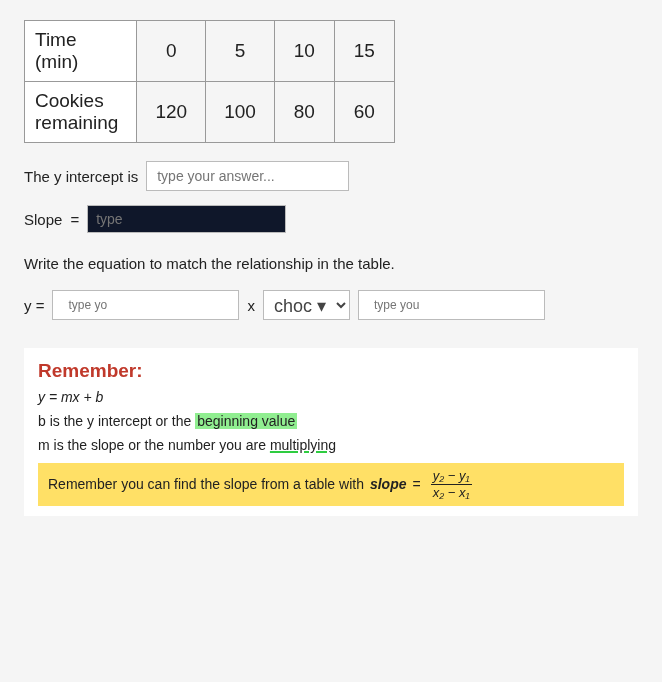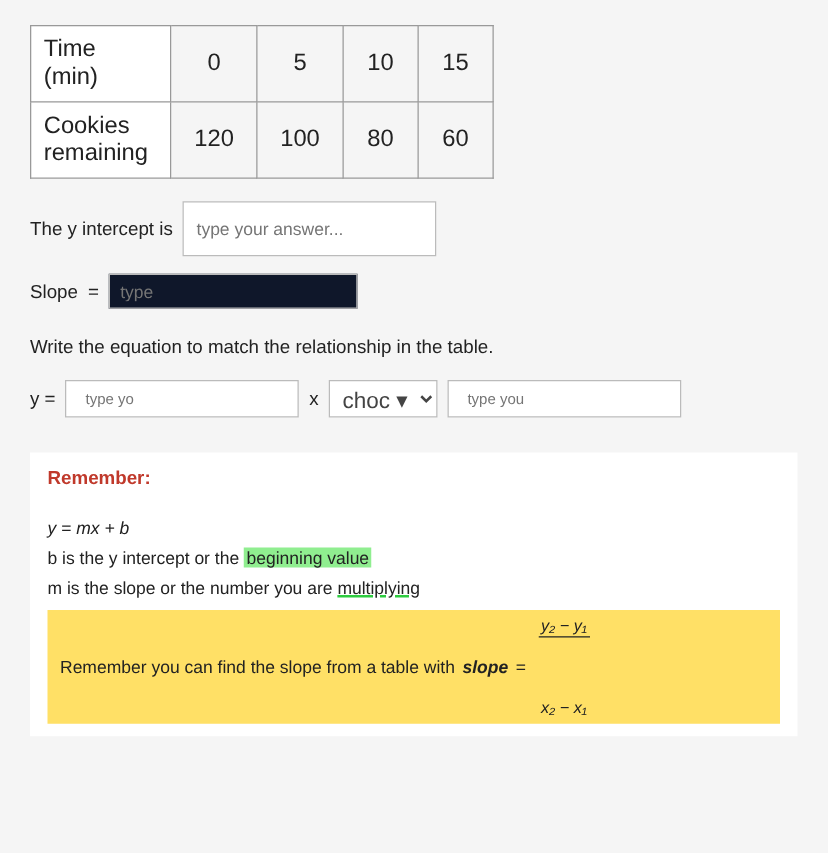--- a/index.html
+++ b/index.html
@@ -46,21 +46,21 @@
       white-space: nowrap;
     }
     .answer-input {
       border: 1px solid #bbb;
       background: #fff;
       padding: 4px 10px;
       font-size: 14px;
       color: #888;
       outline: none;
       min-width: 180px;
-      height: 44px;
+      height: 30px;
     }
 
     
     .slope-row {
       display: flex;
       align-items: center;
       margin-bottom: 22px;
       gap: 8px;
     }
     .slope-row .label {
@@ -118,23 +118,23 @@
     }
 
     
     .remember-box {
       background: #fff;
       border: none;
       padding: 12px 14px 10px 14px;
     }
     .remember-title {
       color: #c0392b;
-      font-size: 15px;
+      font-size: 19px;
       font-weight: bold;
-      margin-bottom: 20px;
+      margin-bottom: 4px;
     }
     .remember-body {
       font-size: 14px;
       line-height: 1.7;
       color: #222;
     }
     .remember-body .italic {
       font-style: italic;
     }
     .highlight-green {
@@ -158,21 +158,20 @@
     }
     .slope-fraction {
       display: inline-flex;
       flex-direction: column;
       align-items: center;
       font-size: 13px;
       font-style: italic;
       margin-left: 4px;
       vertical-align: middle;
       line-height: 1.2;
-      gap: 48px;
     }
     .slope-fraction .numerator {
       border-bottom: 1.5px solid #222;
       padding: 0 2px;
     }
     .slope-fraction .denominator {
       padding: 0 2px;
     }
     .slope-italic {
       font-style: italic;

